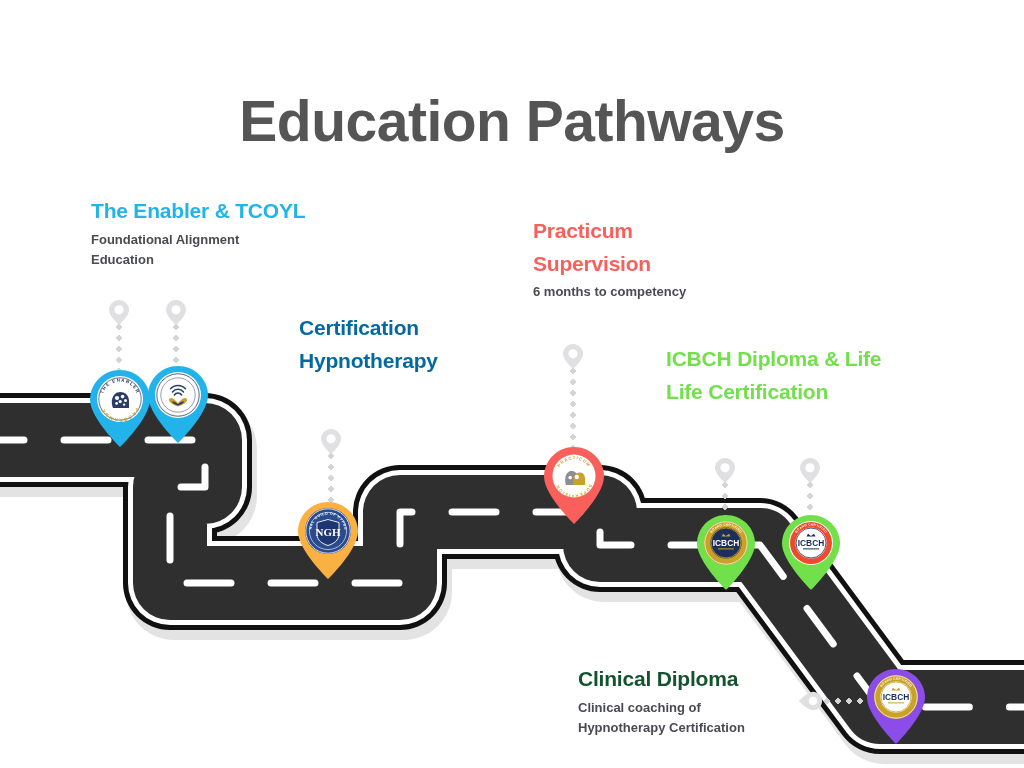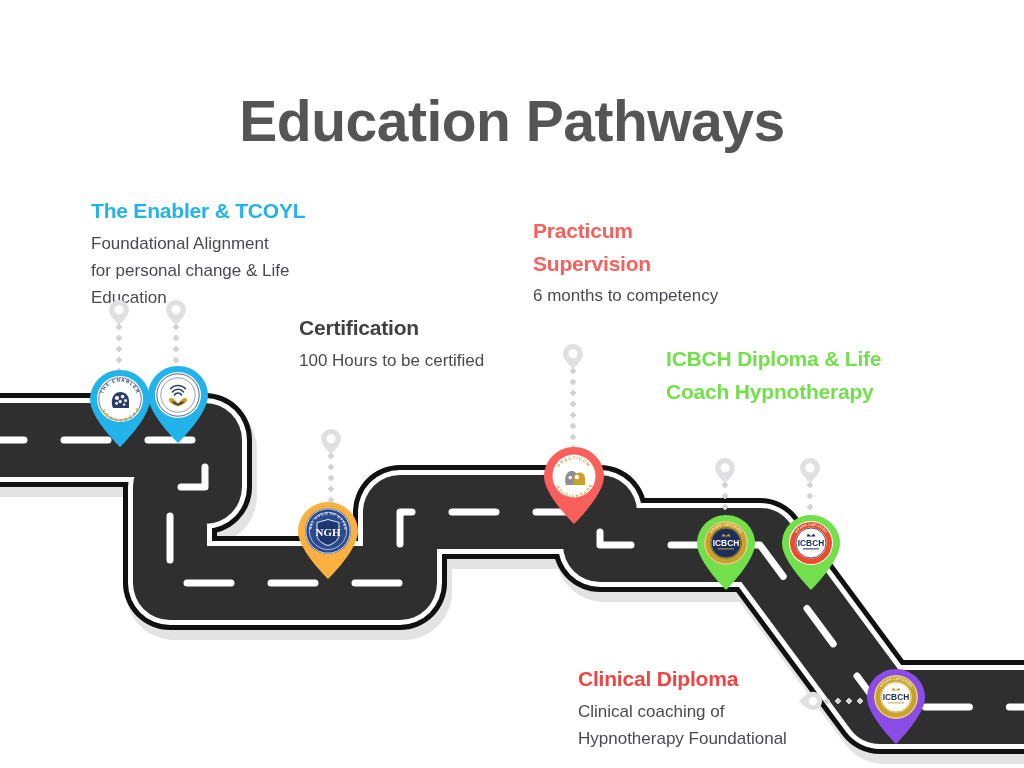--- a/index.html
+++ b/index.html
@@ -22,21 +22,21 @@
   
   #road-layer{ position:absolute; left:0; top:0; width:1024px; height:768px; }
 
   
   .block{ position:absolute; }
   .block .hd{
     font-size:21px; font-weight:bold; line-height:1.55;
     margin:0 0 2px 0; letter-spacing:-0.2px;
   }
   .block .bd{
-    font-size:17px; color:#4a4a52; line-height:1.60; font-weight:normal;
+    font-size:13px; color:#4a4a52; line-height:1.60; font-weight:bold;
   }
 
   #blk-enabler{ left:91px; top:195px; width:300px; }
   #blk-cert{ left:299px; top:312px; width:250px; }
   #blk-prac{ left:533px; top:215px; width:260px; }
   #blk-icbch{ left:666px; top:343px; width:290px; }
   #blk-clinical{ left:578px; top:663px; width:280px; }
 
   
   .connector{ position:absolute; width:22px; }
@@ -94,56 +94,53 @@
 
     <use href="#rp" stroke="#2f2f2f" stroke-width="74" stroke-linejoin="round" stroke-linecap="butt"></use>
 
     <use href="#rp" stroke="#ffffff" stroke-width="7" stroke-linejoin="round" stroke-linecap="round" stroke-dasharray="44 40"></use>
   </svg>
 
   <div class="block" id="blk-enabler">
     <div class="hd" style="color:#22b3ea">The Enabler &amp; TCOYL</div>
     <div class="bd">
       <div>Foundational Alignment</div>
-      <div>for personal change &amp; Life</div>
       <div>Education</div>
     </div>
   </div>
 
   <div class="block" id="blk-cert">
-    <div class="hd" style="color:#404040">
+    <div class="hd" style="color:#0369a1">
       <div>Certification</div>
-    </div>
-    <div class="bd">
-      <div>100 Hours to be certified</div>
+      <div>Hypnotherapy</div>
     </div>
   </div>
 
   <div class="block" id="blk-prac">
     <div class="hd" style="color:#f9605c">
       <div>Practicum</div>
       <div>Supervision</div>
     </div>
     <div class="bd">
       <div>6 months to competency</div>
     </div>
   </div>
 
   <div class="block" id="blk-icbch">
     <div class="hd" style="color:#72e04b">
       <div>ICBCH Diploma &amp; Life</div>
-      <div>Coach Hypnotherapy</div>
+      <div>Life Certification</div>
     </div>
   </div>
 
   <div class="block" id="blk-clinical">
-    <div class="hd" style="color:#ef4444">Clinical Diploma</div>
+    <div class="hd" style="color:#14532d">Clinical Diploma</div>
     <div class="bd">
       <div>Clinical coaching of</div>
-      <div>Hypnotherapy Foundational</div>
+      <div>Hypnotherapy Certification</div>
     </div>
   </div>
 
   <div class="connector" style="left:108px; top:299px; height:76px;">
     <svg class="ghost-pin" viewBox="0 0 22 27">
       <path d="M11 1 C5.5 1 1 5.5 1 11 C1 17 11 26 11 26 C11 26 21 17 21 11 C21 5.5 16.5 1 11 1 Z" fill="#e0e0e2"></path>
       <circle cx="11" cy="10.8" r="4.6" fill="#ffffff"></circle>
     </svg>
     <div class="dots" style="height:50px;"></div>
   </div>

